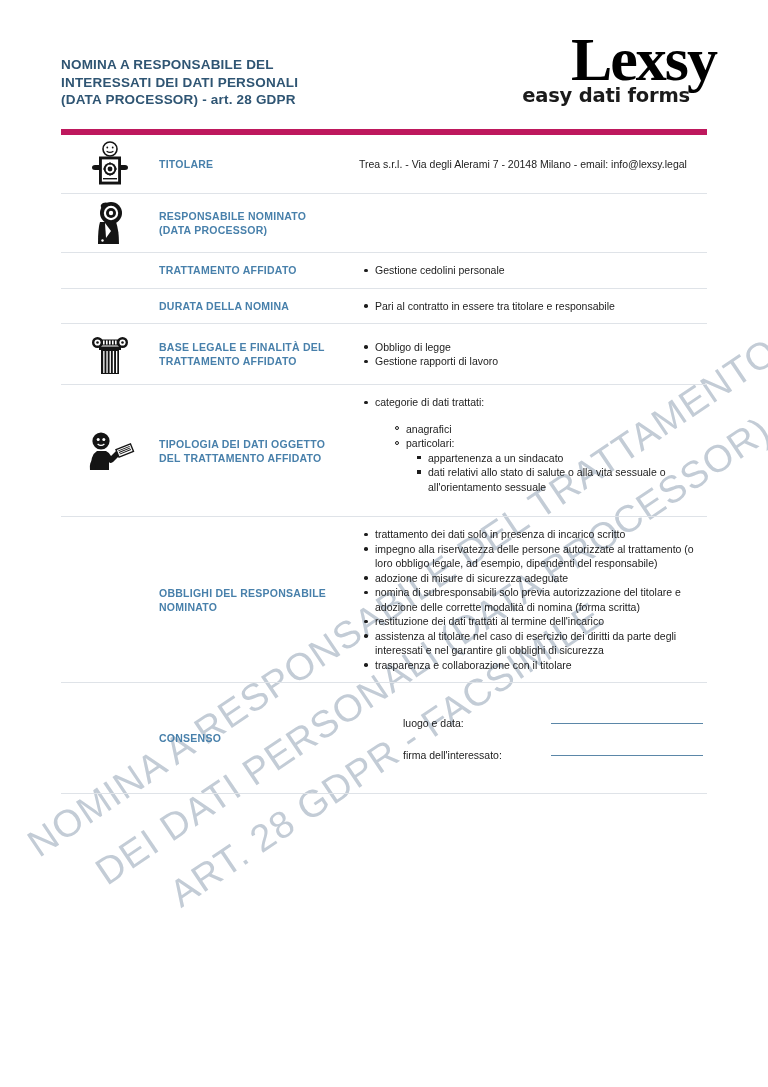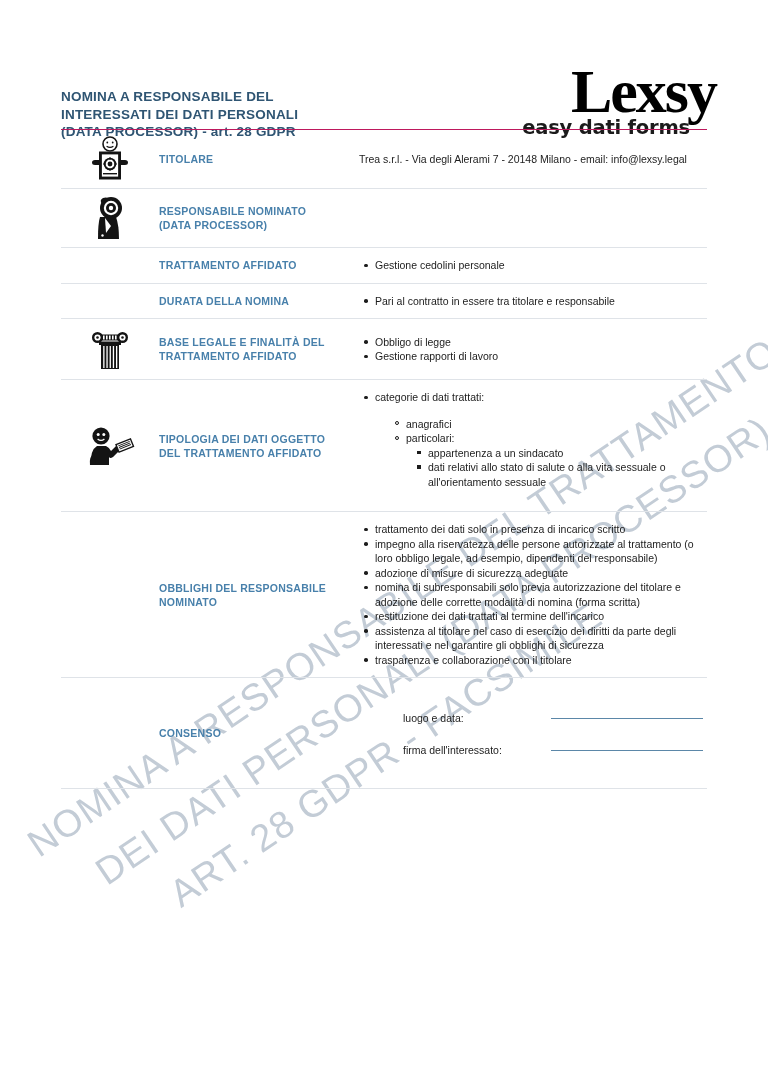--- a/index.html
+++ b/index.html
@@ -55,21 +55,20 @@
     transform: rotate(-34deg);
   }
 
   
   .header {
     position: absolute;
     left: 0; top: 0;
     width: 768px;
     height: 126px;
     z-index: 10;
-    margin-top: 32px;
   }
   .doc-title {
     position: absolute;
     left: 61px;
     top: 56px;
     width: 340px;
     color: #2f5573;
     font-size: 13.5px;
     font-weight: bold;
     line-height: 17.5px;
@@ -113,21 +112,21 @@
     top: 129px;
     width: 646px;
     z-index: 10;
   }
   .row {
     display: flex;
     align-items: stretch;
     border-bottom: 1px solid #dfe3e8;
     box-sizing: border-box;
   }
-  .row.first { border-top: 1px solid #be185d; }
+  .row.first { border-top: 6px solid #be185d; }
 
   .cell-icon {
     width: 98px;
     flex: 0 0 98px;
     display: flex;
     align-items: center;
     justify-content: center;
     padding: 6px 0;
     box-sizing: border-box;
   }

